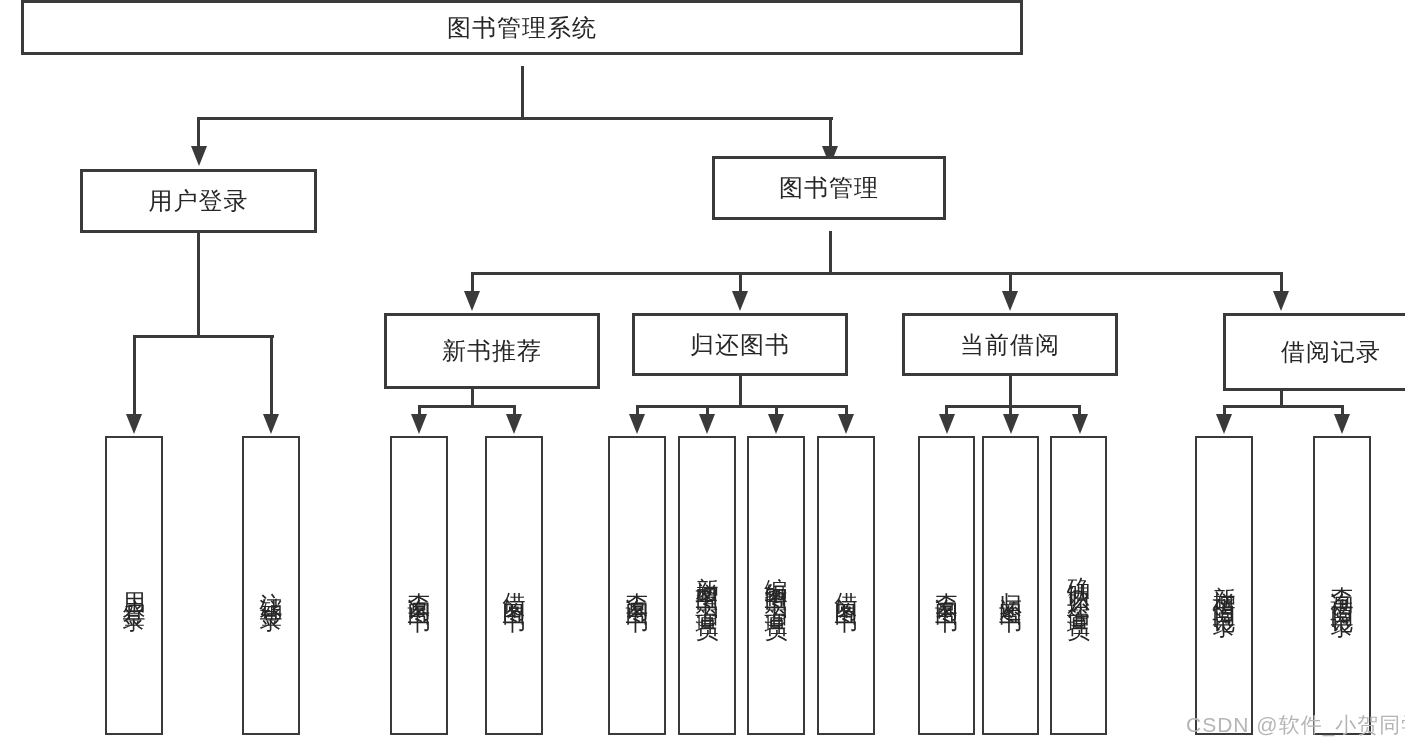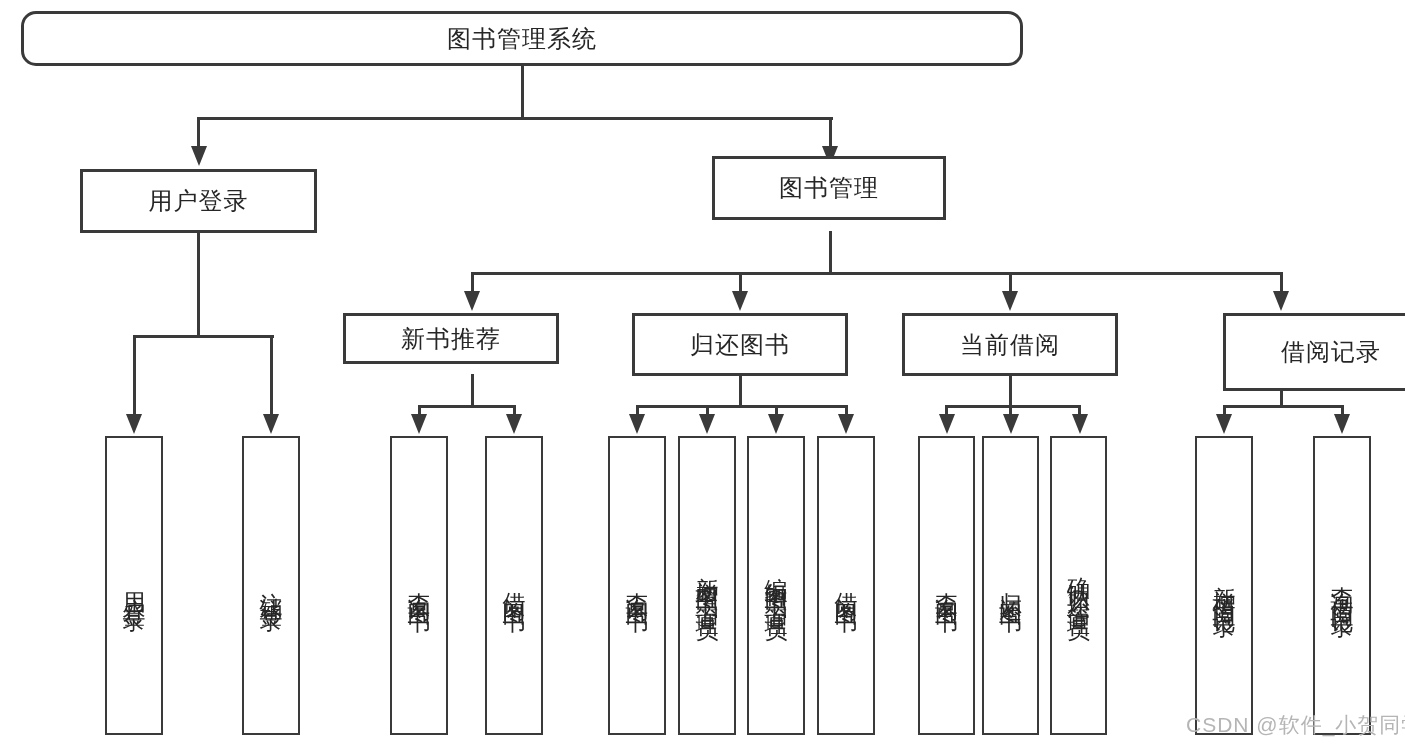--- a/index.html
+++ b/index.html
@@ -61,21 +61,21 @@
     color: var(--watermark, #b5b5b5);
     z-index: 5;
     white-space: nowrap;
   }
 </style>
 </head>
 <body>
 
 <div class="canvas">
 
-  <div class="box" style="left:21px; top:11px; width:1002px; height:55px;border-radius:15px;">图书管理系统</div>
+  <div class="box" style="left:21px; top:0; width:1002px; height:55px;">图书管理系统</div>
 
   <div class="line" style="left:520.5px; top:66px; width:3px; height:53px;"></div>
   <div class="line" style="left:197px; top:116.5px; width:636px; height:3px;"></div>
   <div class="line" style="left:197px; top:116.5px; width:3px; height:34px;"></div>
   <div class="arrow" style="left:190.5px; top:146px;"></div>
   <div class="line" style="left:828.5px; top:116.5px; width:3px; height:34px;"></div>
   <div class="arrow" style="left:822px; top:146px;"></div>
 
   <div class="box" style="left:80px; top:169px; width:237px; height:64px;">用户登录</div>
   <div class="box" style="left:712px; top:156px; width:234px; height:64px;">图书管理</div>
@@ -91,21 +91,21 @@
   <div class="line" style="left:470.5px; top:271.5px; width:812px; height:3px;"></div>
   <div class="line" style="left:470.5px; top:271.5px; width:3px; height:23px;"></div>
   <div class="arrow" style="left:464px; top:291px;"></div>
   <div class="line" style="left:738.5px; top:271.5px; width:3px; height:23px;"></div>
   <div class="arrow" style="left:732px; top:291px;"></div>
   <div class="line" style="left:1008.5px; top:271.5px; width:3px; height:23px;"></div>
   <div class="arrow" style="left:1002px; top:291px;"></div>
   <div class="line" style="left:1279.5px; top:271.5px; width:3px; height:23px;"></div>
   <div class="arrow" style="left:1273px; top:291px;"></div>
 
-  <div class="box" style="left:343px; top:313px; width:216px; height:51px;font-family:Liberation Mono, monospace;">新书推荐</div>
+  <div class="box" style="left:384px; top:313px; width:216px; height:76px;font-family:Liberation Mono, monospace;">新书推荐</div>
   <div class="box" style="left:632px; top:313px; width:216px; height:63px;">归还图书</div>
   <div class="box" style="left:902px; top:313px; width:216px; height:63px;text-align:center;">当前借阅</div>
   <div class="box" style="left:1223px; top:313px; width:216px; height:78px;">借阅记录</div>
 
   <div class="line" style="left:470.5px; top:374px; width:3px; height:33px;"></div>
   <div class="line" style="left:417.5px; top:404.5px; width:98px; height:3px;"></div>
   <div class="line" style="left:417.5px; top:404.5px; width:3px; height:14px;"></div>
   <div class="arrow" style="left:411px; top:414px;"></div>
   <div class="line" style="left:512.5px; top:404.5px; width:3px; height:14px;"></div>
   <div class="arrow" style="left:506px; top:414px;"></div>

